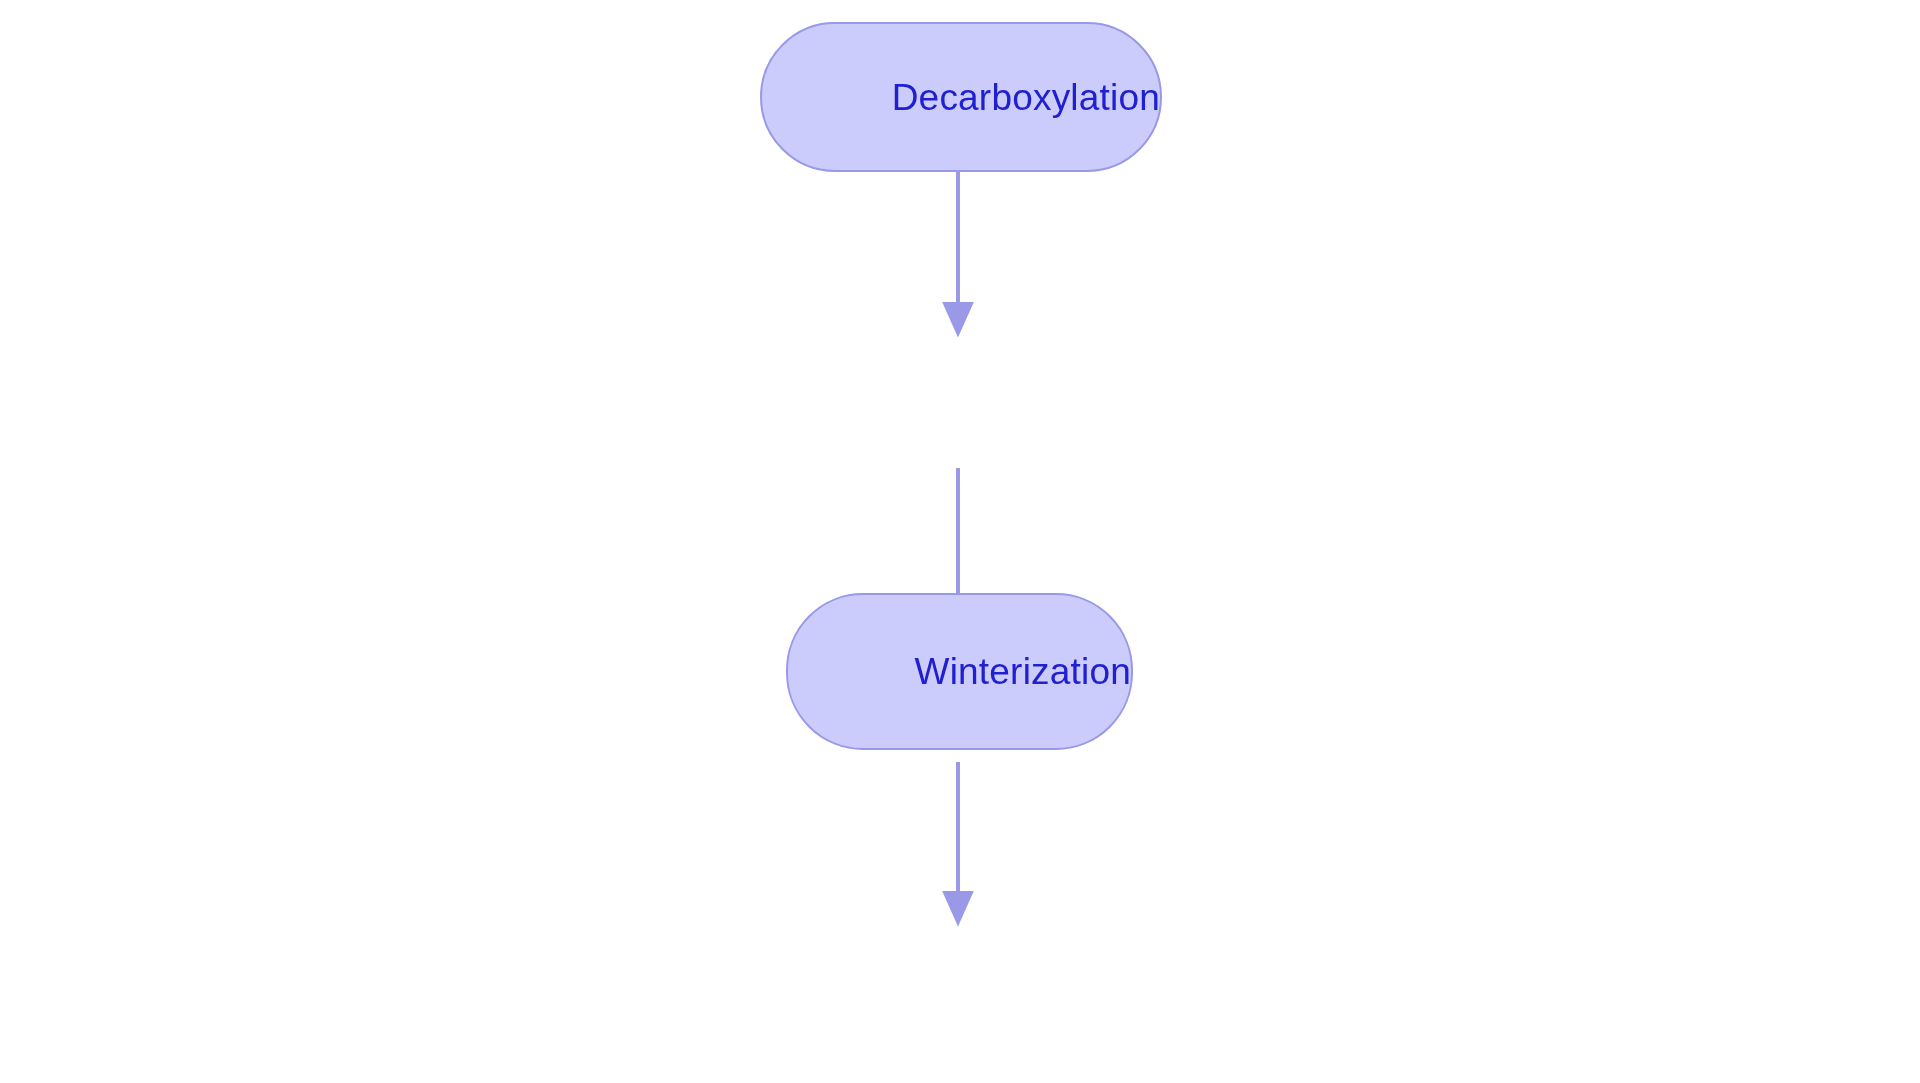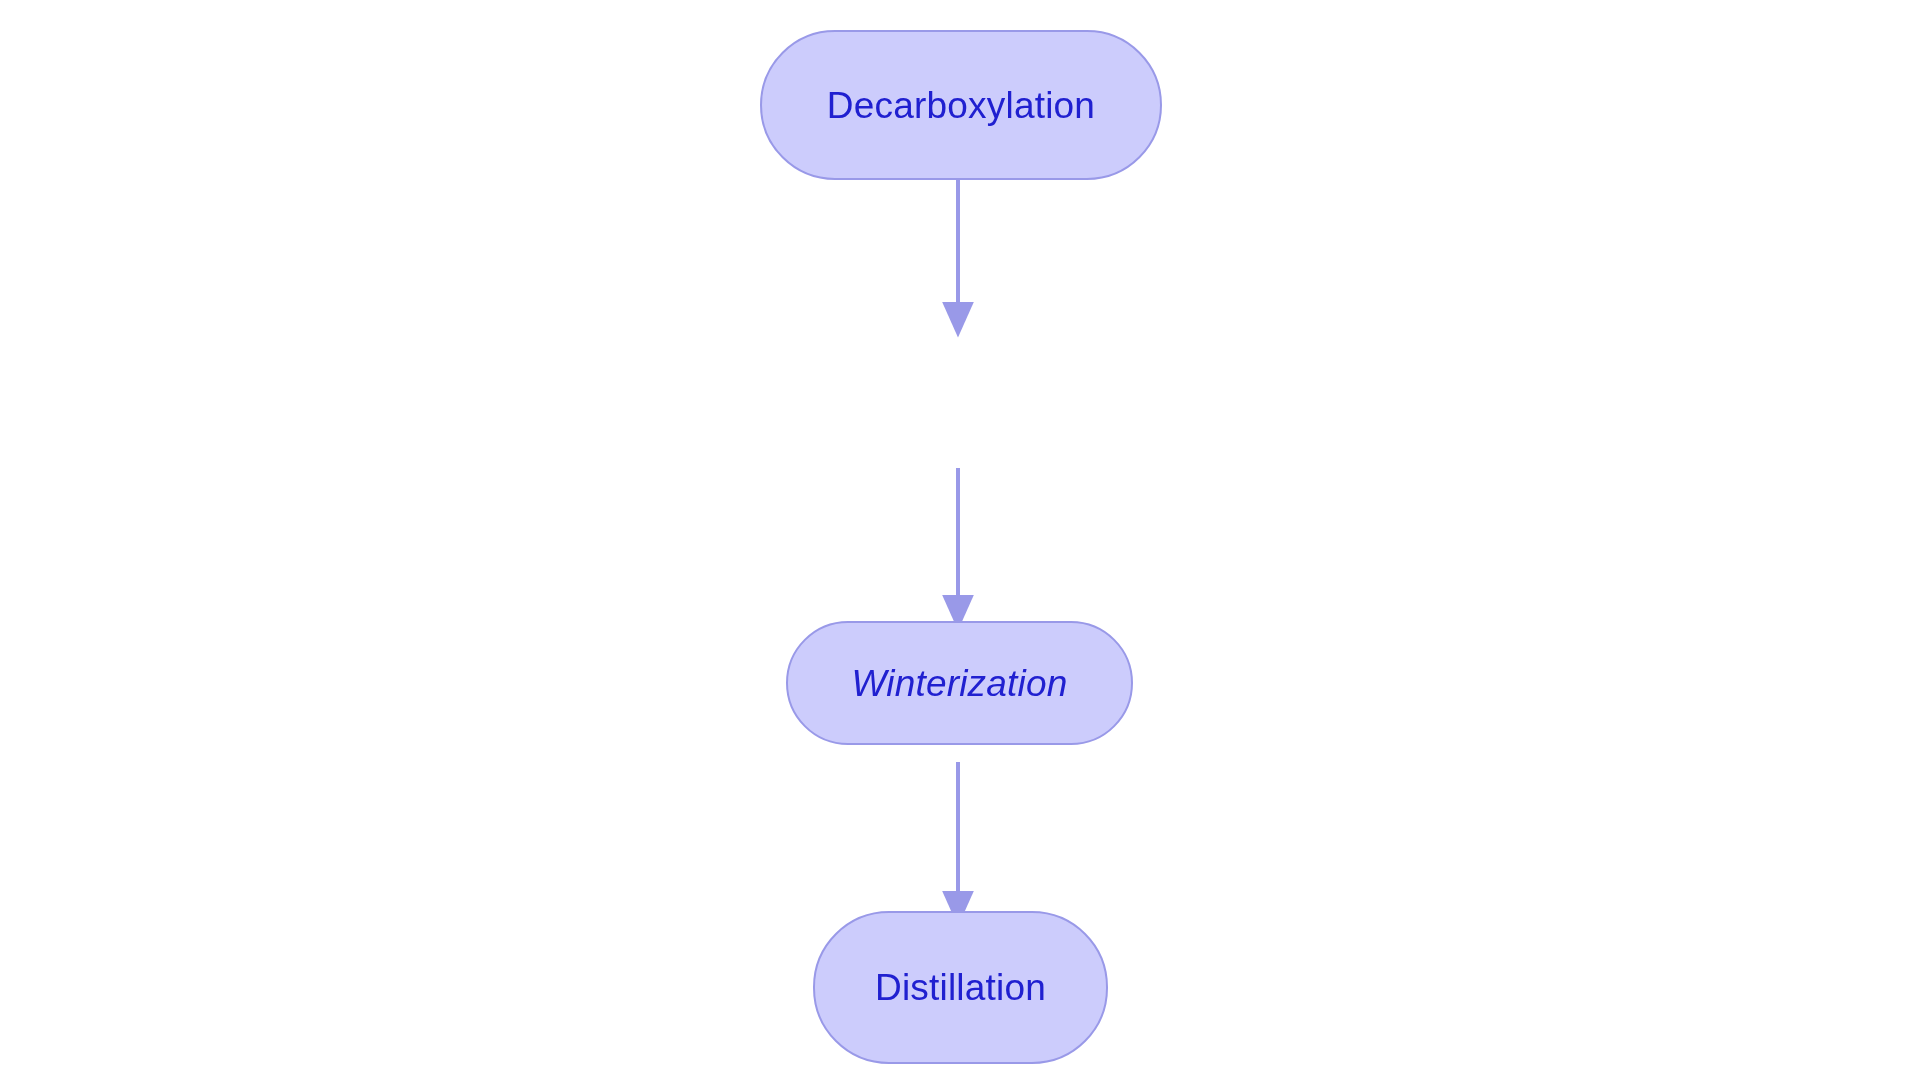--- a/index.html
+++ b/index.html
@@ -25,36 +25,35 @@
     height: 1083px;
   }
   .node-shape {
     position: absolute;
     box-sizing: border-box;
     background: #ccccfc;
     border: 2px solid #9999e8;
     border-radius: 76px;
     display: flex;
     align-items: center;
-    justify-content: center;
-    margin-top: 8px;
+    justify-content: flex-end;
   }
   .node-label {
     font-family: "Liberation Sans", sans-serif;
     font-size: 37px;
     font-weight: 400;
     color: #2020d0;
     letter-spacing: 0.2px;
     white-space: nowrap;
     line-height: 1;
   }
   
   #node-decarboxylation { left: 760px; top: 22px;  width: 402px; height: 150px; border-radius: 75px; }
   #node-extraction      { left: 813px; top: 314px; width: 294px; height: 154px; border-radius: 77px; }
-  #node-winterization   { left: 786px; top: 613px; width: 347px; height: 124px; border-radius: 77px; font-style: italic; }
+  #node-winterization   { left: 786px; top: 593px; width: 347px; height: 157px; border-radius: 77px; }
   #node-distillation    { left: 813px; top: 903px; width: 295px; height: 153px; border-radius: 76px; }
 </style>
 </head>
 <body>
 
 <div id="canvas">
 
   <svg id="flow-svg" viewBox="0 0 1920 1083">
     <defs>
       <marker id="arrowhead" markerWidth="9" markerHeight="8" refX="1.1" refY="4" orient="auto" markerUnits="strokeWidth">
@@ -71,17 +70,14 @@
 
   <div id="node-decarboxylation" class="node-shape">
     <span class="node-label">Decarboxylation</span>
   </div>
 
 
   <div id="node-winterization" class="node-shape">
     <span class="node-label">Winterization</span>
   </div>
 
-  <div id="node-distillation" class="node-shape">
-    <span class="node-label">Distillation</span>
-  </div>
 
 </div>
 
 </body></html>

